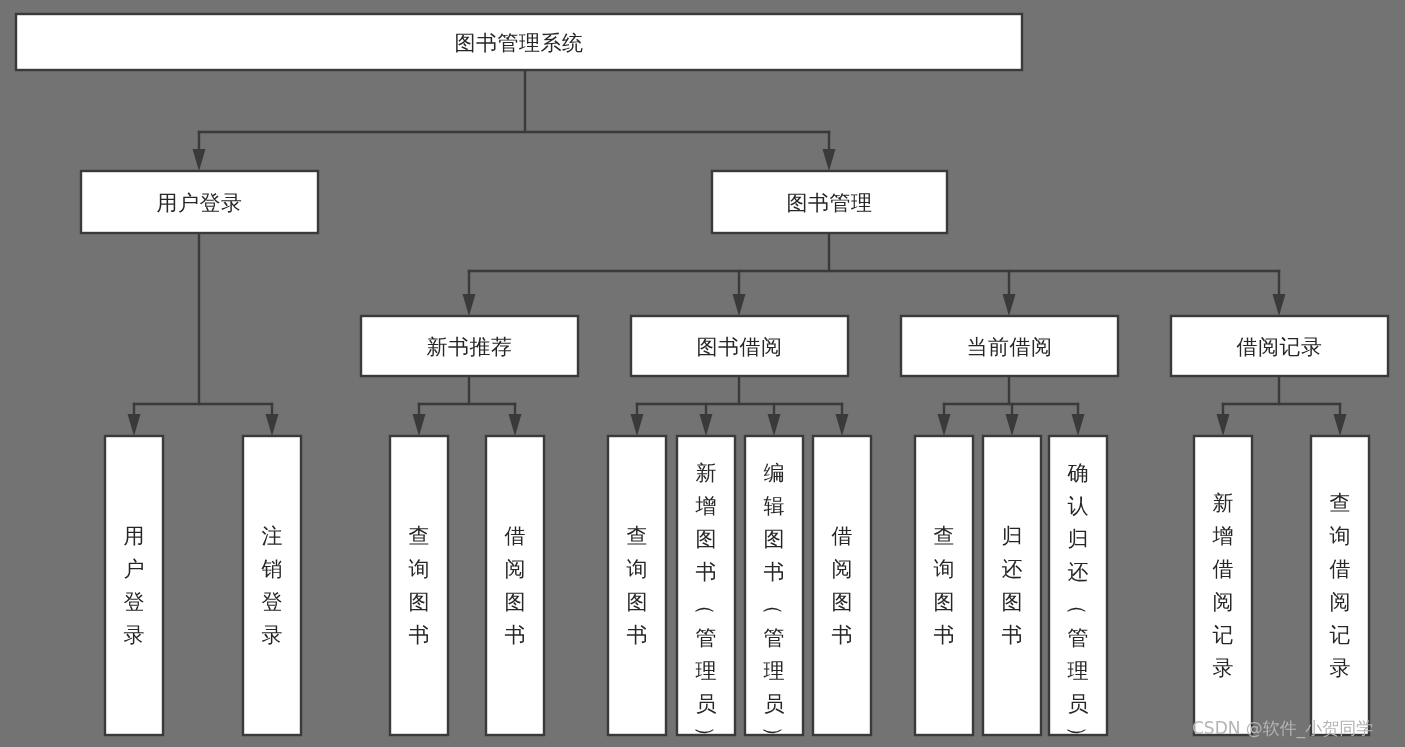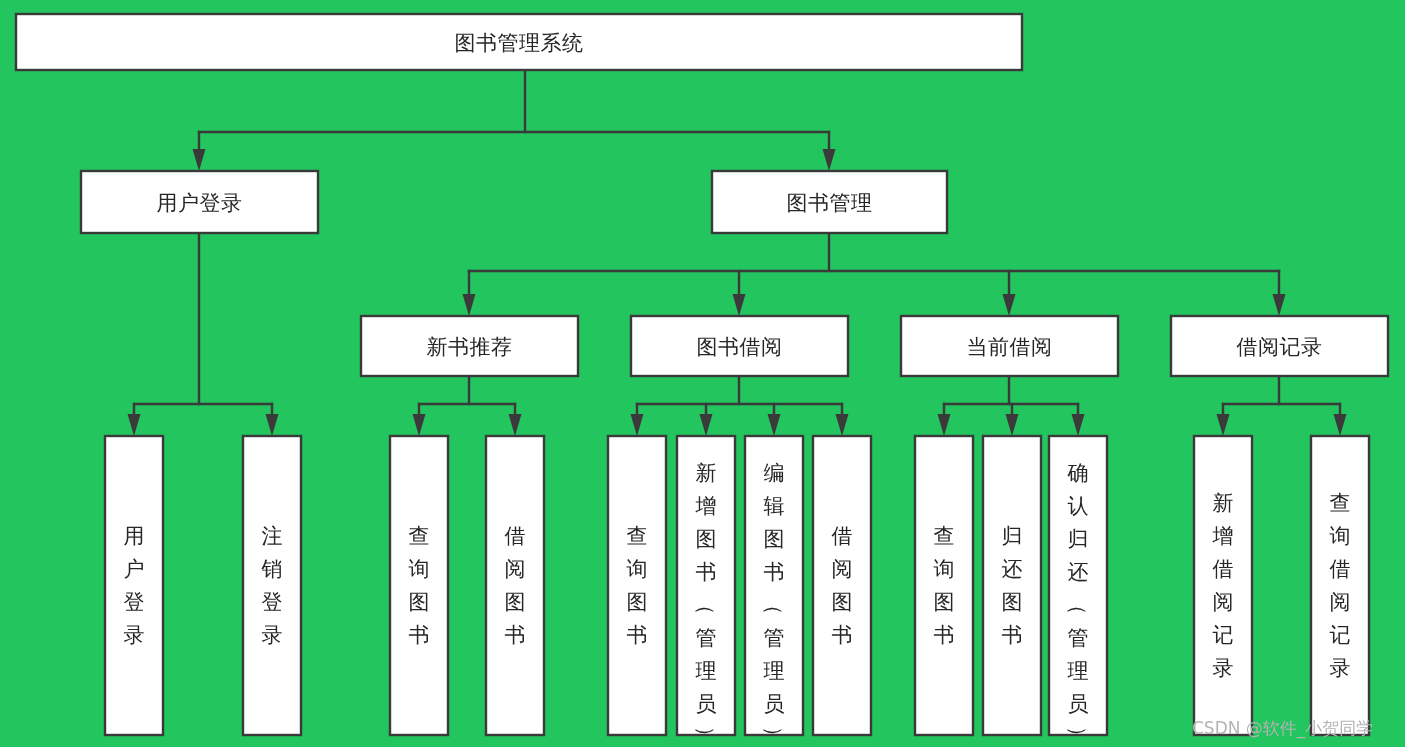--- a/index.html
+++ b/index.html
@@ -8,21 +8,21 @@
     padding: 0;
     background: #ffffff;
   }
   body {
     font-family: "Liberation Sans", "DejaVu Sans", sans-serif;
   }
   #diagram-root {
     position: relative;
     width: 1405px;
     height: 747px;
-    background: #22c55e;
+    background: #737373;
     overflow: hidden;
   }
   svg.diagram-canvas {
     position: absolute;
     left: 0;
     top: 0;
     width: 1405px;
     height: 747px;
   }
   .node-box {

